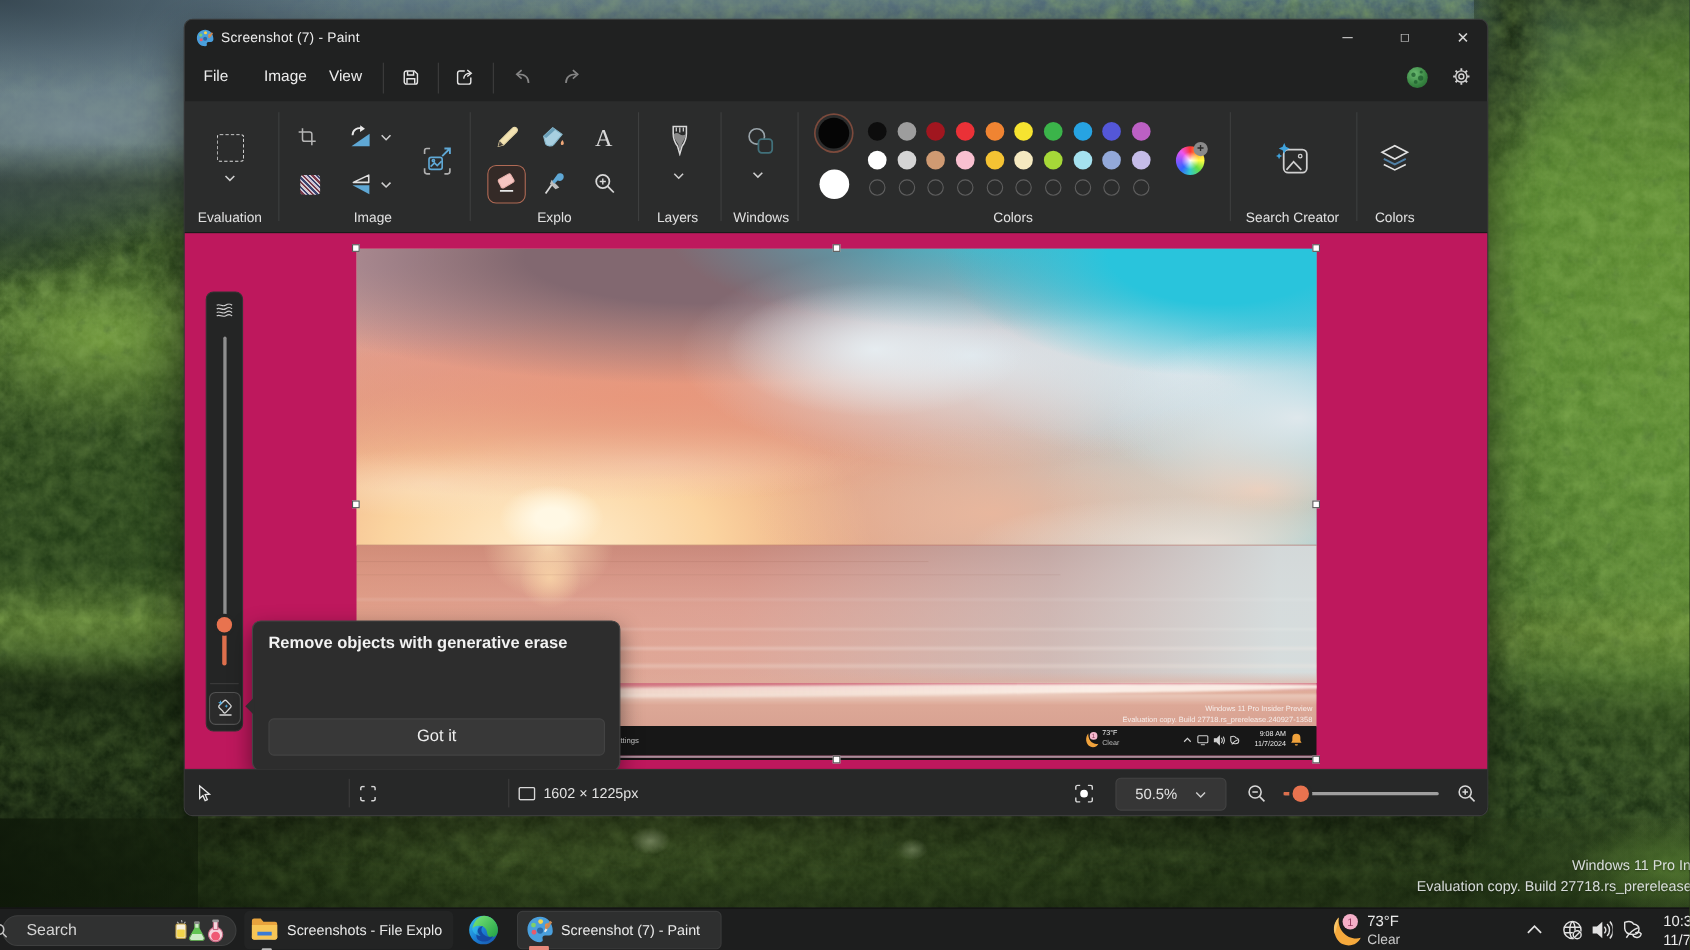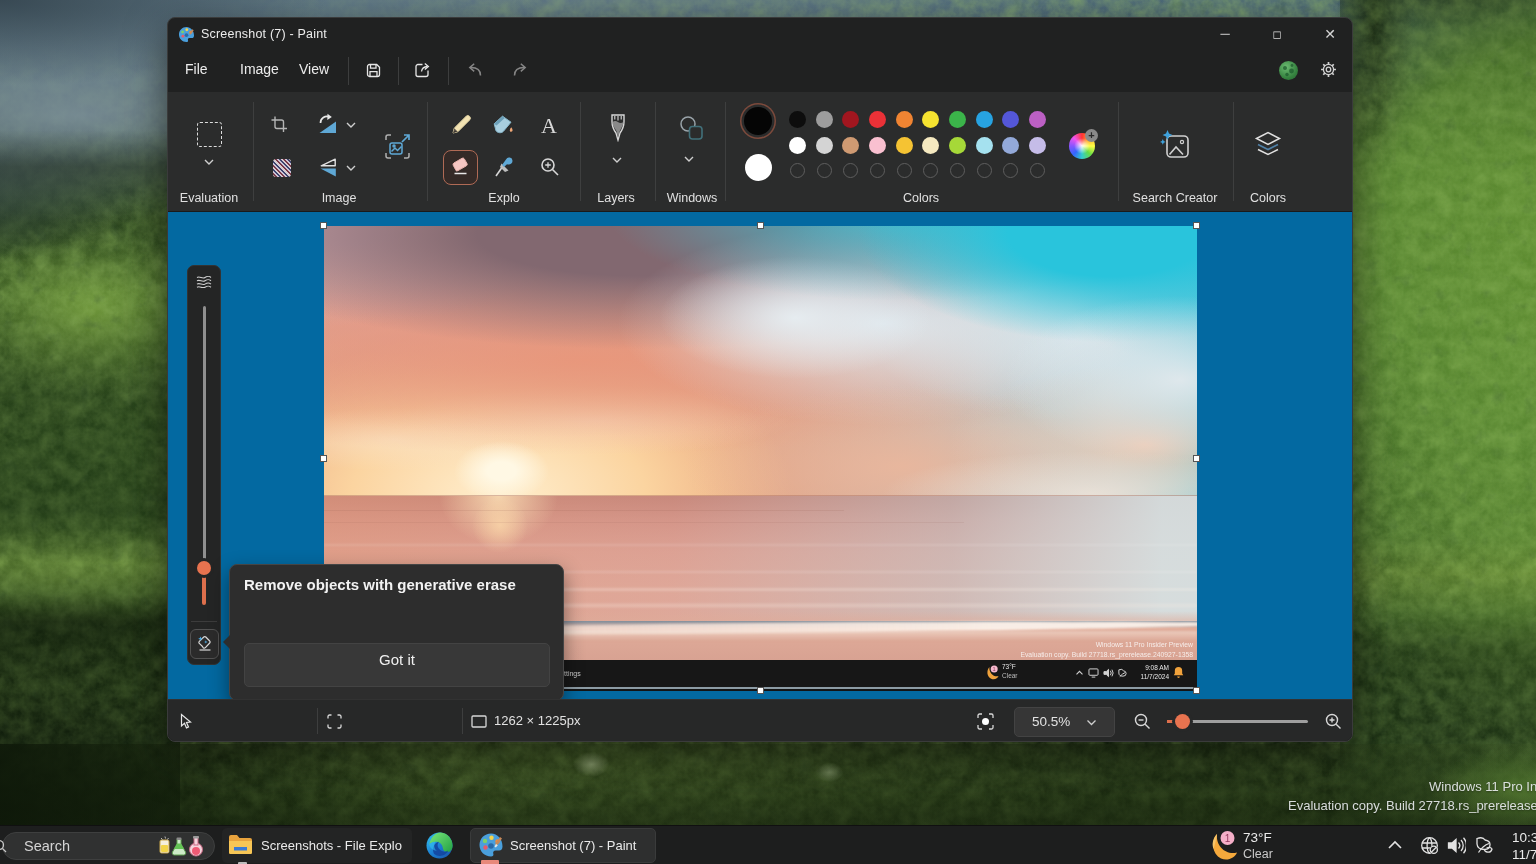--- a/index.html
+++ b/index.html
@@ -32,29 +32,29 @@
 .menu { position:absolute; top:11px; font-size:14px; color:#ececec; }
 .vsep { position:absolute; width:1px; background:#3d3e3e; }
 
 #ribbon { position:absolute; left:0; top:74px; right:0; height:120px; background:#2b2c2c; border-bottom:1px solid #1a1a1a; }
 .glabel { position:absolute; bottom:6px; font-size:12.5px; color:#e0e0e0; text-align:center; }
 .gsep { position:absolute; top:10px; bottom:10px; width:1px; background:#3e3f3f; }
 .chev { position:absolute; color:#cfcfcf; }
 .dot { position:absolute; width:17px; height:17px; border-radius:50%; }
 .dote { position:absolute; width:15px; height:15px; border-radius:50%; border:1.5px solid #5e5e5e; background:transparent; }
 
-#canvasArea { position:absolute; left:0; top:194px; right:0; bottom:42px; background:#0369a1; overflow:hidden; }
+#canvasArea { position:absolute; left:0; top:194px; right:0; bottom:42px; background:#be185d; overflow:hidden; }
 #leftbar { position:absolute; left:19px; top:53px; width:34px; height:400px; background:#242525; border:1px solid #323333; border-radius:7px; }
 #statusbar { position:absolute; left:0; bottom:0; right:0; height:42px; background:#272828; border-top:1px solid #323232; border-radius:0 0 8px 8px; font-size:13px; color:#e2e2e2; }
 
 #pic { position:absolute; left:156px; top:14px; width:873px; height:465px; overflow:hidden; }
 .handle { position:absolute; width:7px; height:7px; background:#fff; border:1px solid #555; z-index:40; }
 
 #tip { position:absolute; left:61px; top:352px; width:335px; height:137px; background:#2d2d2d; border:1px solid #454545; border-radius:8px; box-shadow:0 8px 20px rgba(0,0,0,.45); z-index:50; }
-#gotit { position:absolute; left:14px; right:13px; bottom:13px; height:44px; background:#383838; border:1px solid #434343; border-radius:5px; color:#f0f0f0; font-size:15px; text-align:center; line-height:32px; }
+#gotit { position:absolute; left:14px; right:13px; bottom:13px; height:34px; background:#383838; border:1px solid #434343; border-radius:5px; color:#f0f0f0; font-size:15px; text-align:center; line-height:32px; }
 
 #taskbar { position:absolute; left:0; top:825px; width:1536px; height:39px; background:#1d1e1e; border-top:1px solid #101010; }
 .tbtxt { position:absolute; color:#eaeaea; font-size:13px; }
 svg { display:block; }
 .icon { position:absolute; }
 </style>
 </head>
 <body>
 <div id="stage">
   <div id="desk"></div>
@@ -423,21 +423,21 @@
           <path d="M1.5 1.5 v11.5 l3-2.7 2 4.6 2-.9 -2-4.6 4-.4 Z"></path>
         </svg>
       <div class="vsep" style="left:149px;top:8px;height:26px"></div>
       <svg class="icon" style="left:159px;top:14px" width="15" height="15" viewBox="0 0 15 15" fill="none" stroke="#d8d8d8" stroke-width="1.3">
           <path d="M1 4.5 v-2 a1.5 1.5 0 0 1 1.5-1.5 h2 M10.5 1 h2 A1.5 1.5 0 0 1 14 2.5 v2 M14 10.5 v2 a1.5 1.5 0 0 1-1.5 1.5 h-2 M4.5 14 h-2 A1.5 1.5 0 0 1 1 12.5 v-2"></path>
         </svg>
       <div class="vsep" style="left:294px;top:8px;height:26px"></div>
       <svg class="icon" style="left:303px;top:15px" width="16" height="13" viewBox="0 0 16 13" fill="none" stroke="#d8d8d8" stroke-width="1.3">
           <rect x="1" y="1" width="14" height="11" rx="1"></rect>
         </svg>
-      <div class="abs" style="left:326px;top:0;line-height:42px">1262 × 1225px</div>
+      <div class="abs" style="left:326px;top:0;line-height:42px">1602 × 1225px</div>
       <svg class="icon" style="left:809px;top:13px" width="17" height="17" viewBox="0 0 17 17">
           <g fill="none" stroke="#d8d8d8" stroke-width="1.3">
             <path d="M1 5 v-2.5 a1.5 1.5 0 0 1 1.5-1.5 h2.5 M12 1 h2.5 A1.5 1.5 0 0 1 16 2.5 v2.5 M16 12 v2.5 a1.5 1.5 0 0 1-1.5 1.5 h-2.5 M5 16 h-2.5 A1.5 1.5 0 0 1 1 14.5 v-2.5"></path>
           </g>
           <circle cx="8.5" cy="8.5" r="3.5" fill="#ffffff"></circle>
         </svg>
       <div class="abs" style="left:846px;top:7px;width:101px;height:30px;background:#363636;border:1px solid #434343;border-radius:5px"></div>
       <div class="abs" style="left:864px;top:7px;line-height:30px;font-size:13.5px">50.5%</div>
       <svg class="icon" style="left:918px;top:19px" width="11" height="8" viewBox="0 0 11 8" fill="none" stroke="#cfcfcf" stroke-width="1.3">
           <path d="M1.5 1.5 l4 4 4-4"></path>

